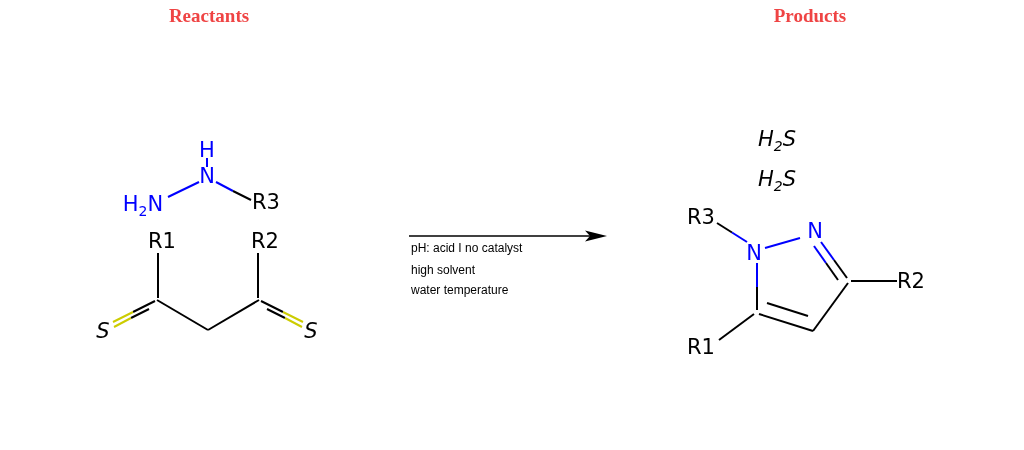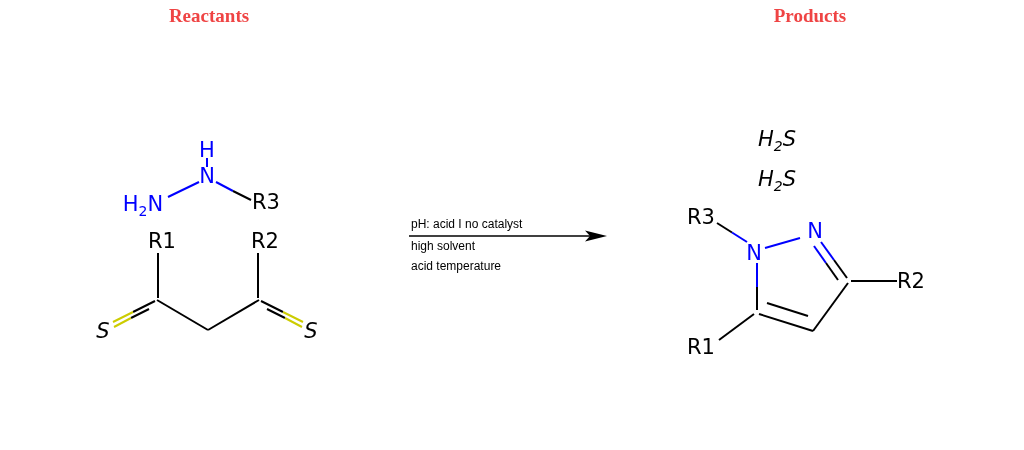--- a/index.html
+++ b/index.html
@@ -17,21 +17,21 @@
   .blue   { color:#0000ff; }
   .yellow { color:#000000;font-style:italic; }
   .hdr {
     position:absolute; transform:translate(-50%,-50%);
     font-family:"Liberation Serif","DejaVu Serif", serif;
     font-weight:bold; font-size:19px; color:#ef4444; white-space:nowrap;
   }
   .cond {
     position:absolute; transform:translateY(-50%);
     font-family:"Liberation Sans","DejaVu Sans", sans-serif;
-    font-size:12px; color:#000000; white-space:nowrap;
+    font-size:12px; color:#000000; white-space:nowrap;margin-top:24px;
   }
   svg line { stroke-width:2; }
   line.b { stroke:#000000; }
   line.n { stroke:#0000ff; }
   line.s { stroke:#cccc00; }
   line.arrow { stroke:#000000; stroke-width:1.6; }
 </style>
 </head>
 <body>
 
@@ -102,21 +102,21 @@
   <div class="lbl blue" style="left:143px; top:204px;"><span>H</span><sub>2</sub><span>N</span></div>
   <div class="lbl" style="left:266px; top:202px;">R3</div>
 
   <div class="lbl" style="left:162px; top:241px;">R1</div>
   <div class="lbl" style="left:265px; top:241px;">R2</div>
   <div class="lbl yellow" style="left:103px; top:331px;">S</div>
   <div class="lbl yellow" style="left:311px; top:331px;">S</div>
 
   <div class="cond" style="left:411px; top:224px;">pH: acid I no catalyst</div>
   <div class="cond" style="left:411px; top:246px;">high solvent</div>
-  <div class="cond" style="left:411px; top:266px;">acid temperature</div>
+  <div class="cond" style="left:411px; top:266px;">water temperature</div>
 
   <div class="lbl yellow" style="left:777px; top:139px;"><span>H</span><sub>2</sub><span>S</span></div>
   <div class="lbl yellow" style="left:777px; top:179px;"><span>H</span><sub>2</sub><span>S</span></div>
 
   <div class="lbl" style="left:701px; top:217px;">R3</div>
   <div class="lbl blue" style="left:754px; top:253px;">N</div>
   <div class="lbl blue" style="left:815px; top:231px;">N</div>
   <div class="lbl" style="left:911px; top:281px;">R2</div>
   <div class="lbl" style="left:701px; top:347px;">R1</div>
 

